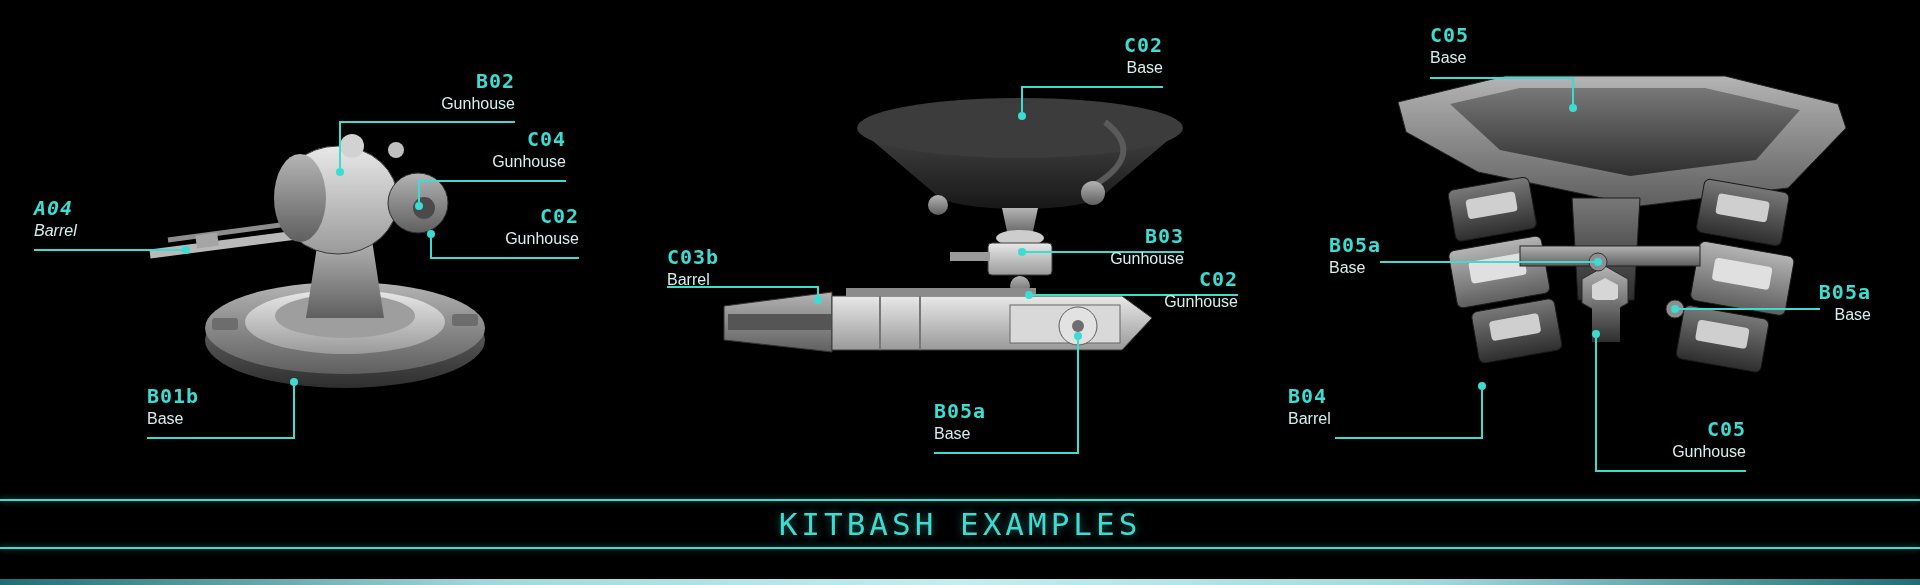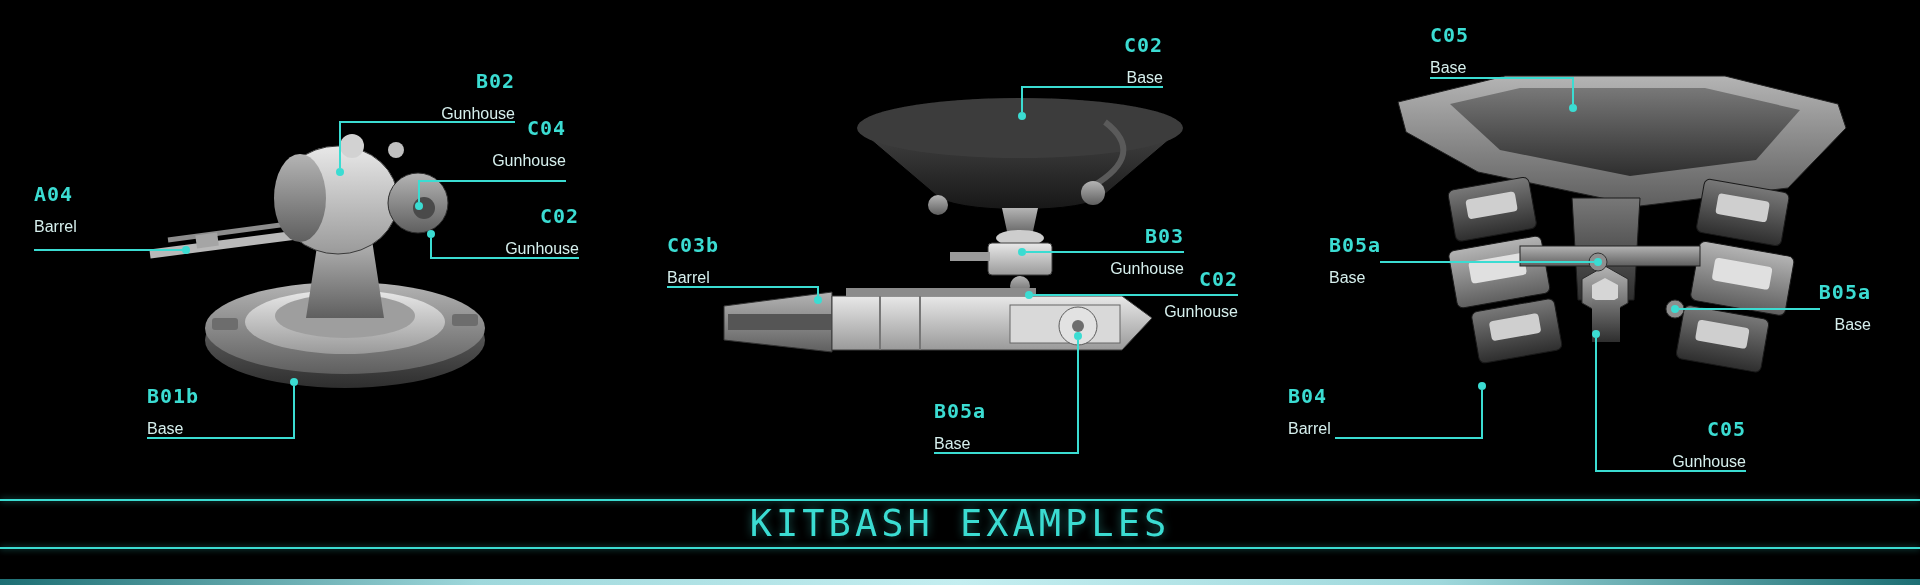--- a/index.html
+++ b/index.html
@@ -20,21 +20,21 @@
   }
   #renders { z-index: 1; }
   #leaders { z-index: 2; }
   .leader { stroke: var(--accent); stroke-width: 2; fill: none; }
   .leader-dot { fill: var(--accent); }
   .callout {
     position: absolute;
     z-index: 3;
     display: flex;
     flex-direction: column;
-    gap: 13px;
+    gap: 3px;
   }
   .callout.align-right { align-items: flex-end; text-align: right; }
   .callout.align-left { align-items: flex-start; text-align: left; }
   .callout .code {
     font-family: "DejaVu Sans Mono", monospace;
     font-weight: bold;
     font-size: 20px;
     line-height: 22px;
     letter-spacing: 1px;
     color: var(--accent);
@@ -57,21 +57,21 @@
   #divider-top { top: 499px; }
   #divider-bottom { top: 547px; }
   #page-title {
     position: absolute;
     top: 505px;
     left: 0;
     width: 100%;
     text-align: center;
     z-index: 4;
     font-family: "DejaVu Sans Mono", monospace;
-    font-size: 37px;
+    font-size: 31px;
     line-height: 38px;
     letter-spacing: 4px;
     color: var(--accent);
     text-shadow: 0 0 10px rgba(61, 220, 210, 0.45);
   }
   #bottom-bar {
     position: absolute;
     bottom: 0;
     left: 0;
     width: 100%;
@@ -206,50 +206,50 @@
     <polyline class="leader" points="1335,438 1482,438 1482,390"></polyline>
     <circle class="leader-dot" cx="1482" cy="386" r="4"></circle>
     <polyline class="leader" points="1746,471 1596,471 1596,338"></polyline>
     <circle class="leader-dot" cx="1596" cy="334" r="4"></circle>
   </svg>
 
   <div class="callout align-right" style="top:70px; right:1405px;margin-left:40px;">
     <span class="code">B02</span>
     <span class="part">Gunhouse</span>
   </div>
-  <div class="callout align-right" style="top:117px; right:1354px;">
+  <div class="callout align-right" style="top:128px; right:1354px;">
     <span class="code">C04</span>
     <span class="part">Gunhouse</span>
   </div>
   <div class="callout align-right" style="top:205px; right:1341px;">
     <span class="code">C02</span>
     <span class="part">Gunhouse</span>
   </div>
-  <div class="callout align-left" style="top:183px; left:34px;">
+  <div class="callout align-left" style="top:197px; left:34px;font-style:italic;">
     <span class="code">A04</span>
     <span class="part">Barrel</span>
   </div>
   <div class="callout align-left" style="top:385px; left:147px;text-align:right;">
     <span class="code">B01b</span>
     <span class="part">Base</span>
   </div>
 
   <div class="callout align-right" style="top:34px; right:757px;">
     <span class="code">C02</span>
     <span class="part">Base</span>
   </div>
   <div class="callout align-right" style="top:225px; right:736px;text-align:right;">
     <span class="code">B03</span>
     <span class="part">Gunhouse</span>
   </div>
   <div class="callout align-right" style="top:268px; right:682px;">
     <span class="code">C02</span>
     <span class="part">Gunhouse</span>
   </div>
-  <div class="callout align-left" style="top:234px; left:667px;">
+  <div class="callout align-left" style="top:246px; left:667px;">
     <span class="code">C03b</span>
     <span class="part">Barrel</span>
   </div>
   <div class="callout align-left" style="top:400px; left:934px;">
     <span class="code">B05a</span>
     <span class="part">Base</span>
   </div>
 
   <div class="callout align-left" style="top:24px; left:1430px;">
     <span class="code">C05</span>

